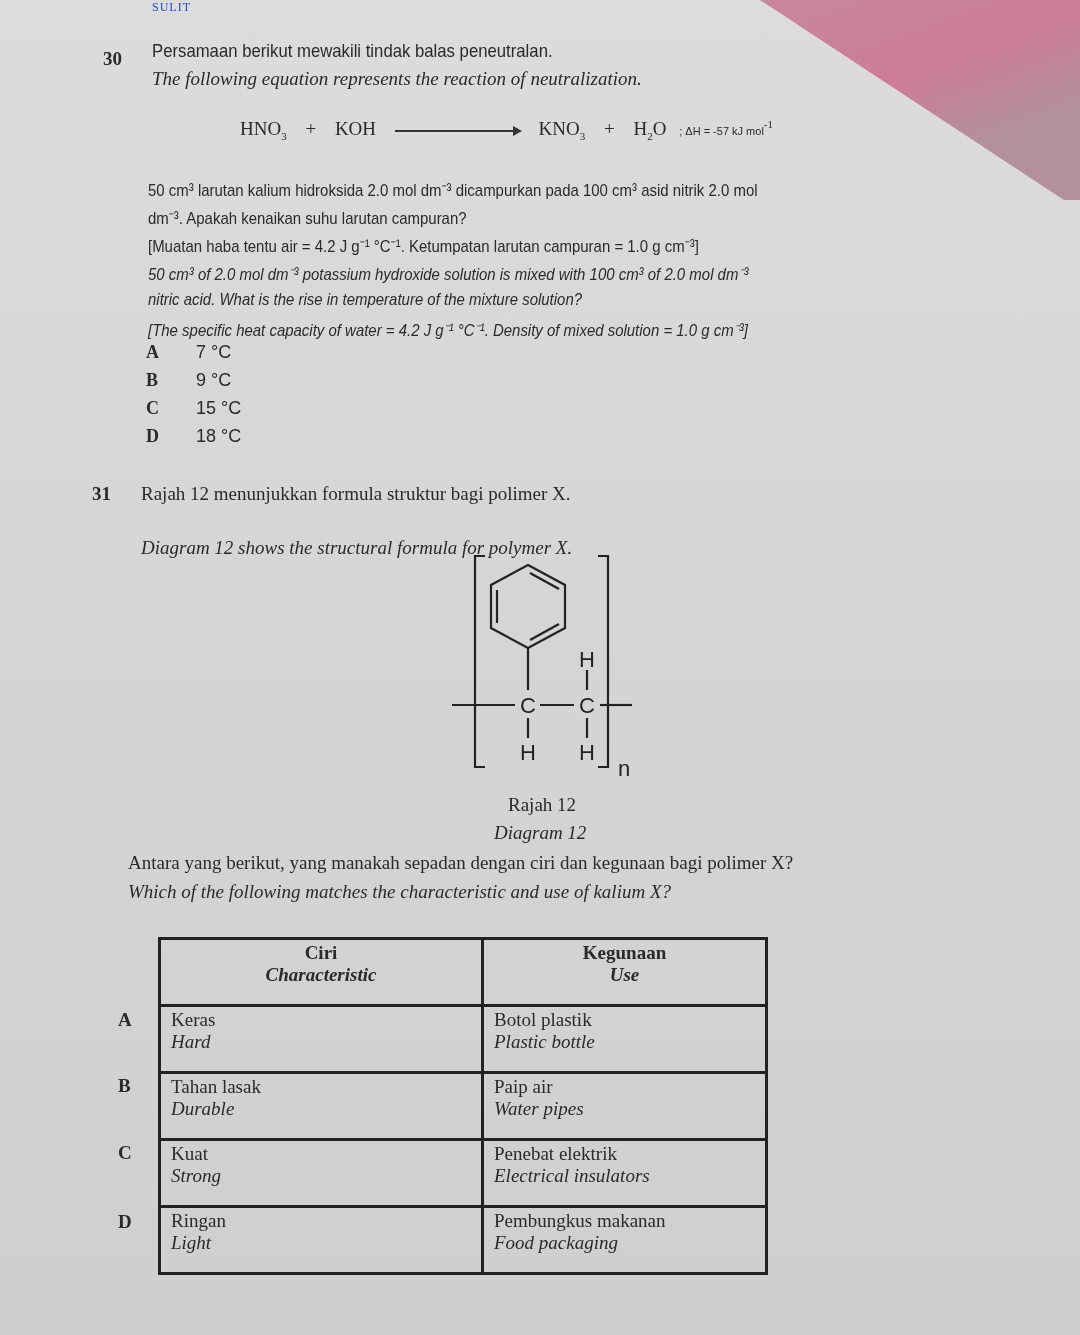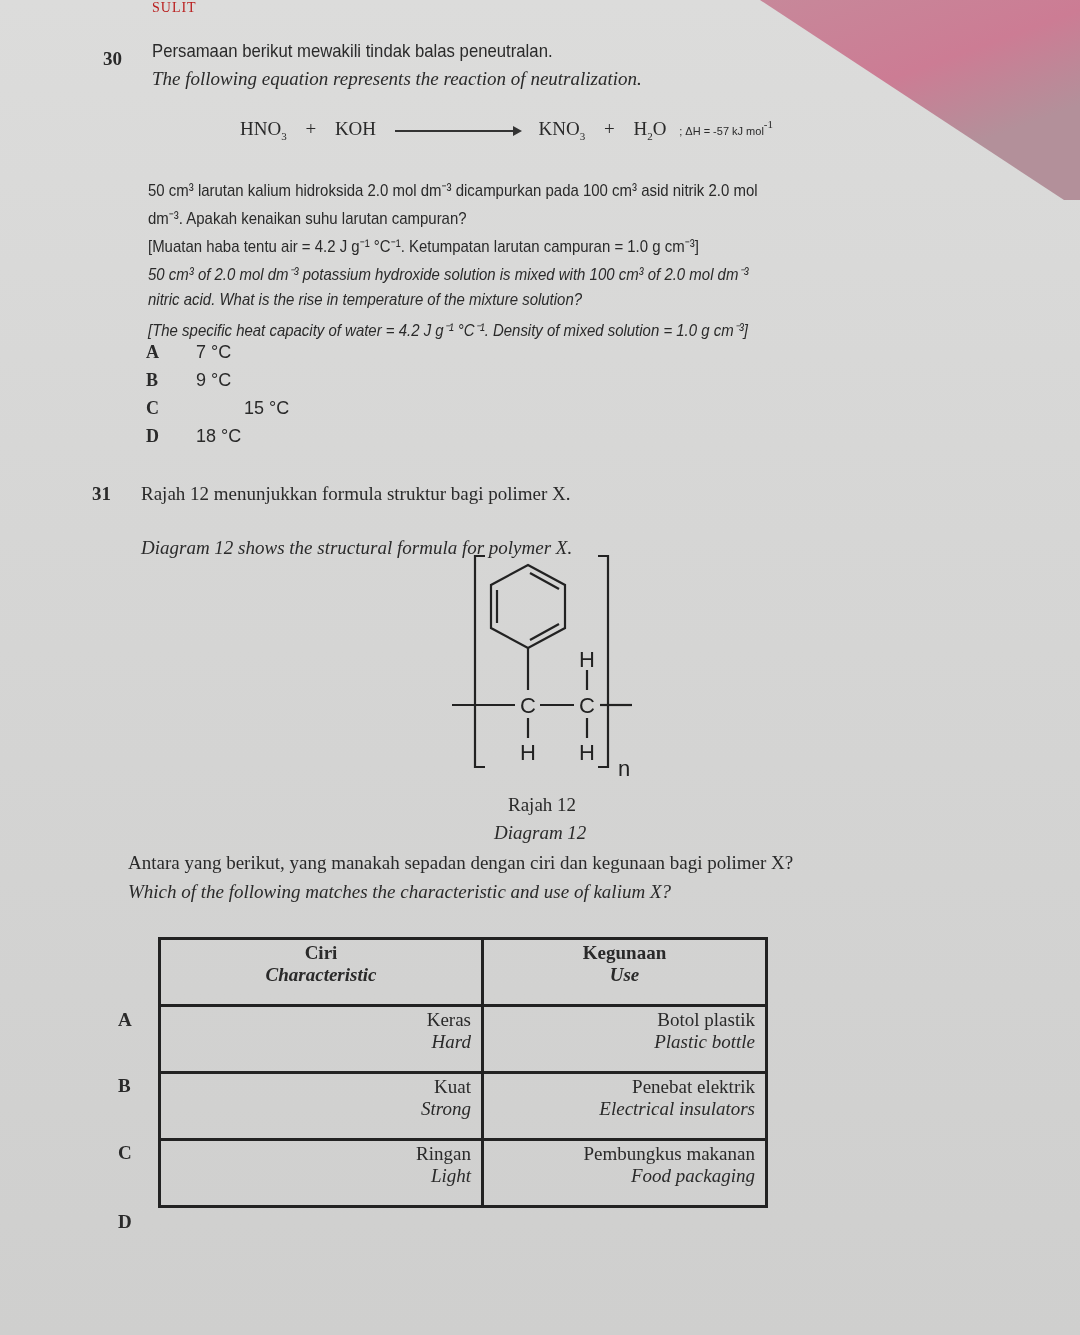--- a/index.html
+++ b/index.html
@@ -2,35 +2,35 @@
 <html><head>
 <meta charset="utf-8">
 <style>
   html,body{margin:0;padding:0;}
   body{width:1080px;height:1335px;position:relative;overflow:hidden;
     background:linear-gradient(180deg,#dcdcdb 0%,#d6d6d5 40%,#cfcfce 100%);
     font-family:"Liberation Serif",serif;color:#2a2a2a;}
   .corner{position:absolute;right:0;top:0;width:320px;height:200px;
     background:linear-gradient(160deg,#c7889a 0%,#cc7c94 40%,#b3909a 70%);
     clip-path:polygon(0 0,100% 0,100% 100%,95% 100%);}
-  .page-top{position:absolute;left:152px;top:0;font-size:14px;color:#b91c1c;letter-spacing:1px;}
+  .page-top{position:absolute;left:152px;top:0;font-size:12px;color:#1d4ed8;letter-spacing:1px;}
   .qnum{position:absolute;font-weight:bold;font-size:19px;}
   .line{position:absolute;font-size:19px;white-space:nowrap;}
   .sans{font-family:"Liberation Sans",sans-serif;font-size:11px;}
   .cond{font-family:"Liberation Sans",sans-serif;font-size:17px;transform:scaleX(.88);transform-origin:left;}
   .it{font-style:italic;}
   .opt-letter{position:absolute;font-weight:bold;font-size:18px;}
   .opt-val{position:absolute;font-family:"Liberation Sans",sans-serif;font-size:18px;}
   .eq{position:absolute;top:118px;left:240px;font-size:19px;white-space:nowrap;}
   .arrow{display:inline-block;width:125px;height:2px;background:#333;vertical-align:middle;position:relative;margin:0 14px;}
   .arrow:after{content:"";position:absolute;right:-2px;top:-4px;border-left:9px solid #333;border-top:5px solid transparent;border-bottom:5px solid transparent;}
   sup{font-size:11px;}
   sub{font-size:11px;}
   table.opts{position:absolute;left:158px;top:937px;width:610px;border-collapse:collapse;}
-  table.opts td,table.opts th{border:3px solid #222;font-size:19px;padding:2px 10px;vertical-align:top;height:60px;text-align:right;}
+  table.opts td,table.opts th{border:3px solid #222;font-size:19px;padding:2px 10px;vertical-align:top;height:60px;}
   table.opts th{font-weight:bold;text-align:center;margin-top:44px;}
   table.opts th .en{font-style:italic;}
   .en{font-style:italic;}
   .rowlbl{position:absolute;left:118px;font-weight:bold;font-size:19px;}
   .diagram-caption{position:absolute;font-size:19px;}
 </style>
 </head>
 <body>
 
 <div class="corner"></div>
@@ -61,21 +61,21 @@
 <div>
   <div class="opt-letter" style="left:146px;top:342px;">A</div>
   <div class="opt-val" style="left:196px;top:342px;">7 °C</div>
 </div>
 <div>
   <div class="opt-letter" style="left:146px;top:370px;">B</div>
   <div class="opt-val" style="left:196px;top:370px;">9 °C</div>
 </div>
 <div>
   <div class="opt-letter" style="left:146px;top:398px;">C</div>
-  <div class="opt-val" style="left:196px;top:398px;margin-left:48px;">15 °C</div>
+  <div class="opt-val" style="left:196px;top:398px;">15 °C</div>
 </div>
 <div>
   <div class="opt-letter" style="left:146px;top:426px;">D</div>
   <div class="opt-val" style="left:196px;top:426px;">18 °C</div>
 </div>
 
 <div class="qnum" style="left:92px;top:483px;">31</div>
 <div class="line" style="left:141px;top:483px;">Rajah 12 menunjukkan formula struktur bagi polimer X.</div>
 <div class="line it" style="left:141px;top:511px;margin-top:26px;">Diagram 12 shows the structural formula for polymer X.</div>
 
@@ -138,20 +138,30 @@
           <div>Keras</div>
           <div class="en">Hard</div>
         </td>
     <td>
           <div>Botol plastik</div>
           <div class="en">Plastic bottle</div>
         </td>
   </tr>
   <tr>
     <td>
+          <div>Tahan lasak</div>
+          <div class="en">Durable</div>
+        </td>
+    <td>
+          <div>Paip air</div>
+          <div class="en">Water pipes</div>
+        </td>
+  </tr>
+  <tr>
+    <td>
           <div>Kuat</div>
           <div class="en">Strong</div>
         </td>
     <td>
           <div>Penebat elektrik</div>
           <div class="en">Electrical insulators</div>
         </td>
   </tr>
   <tr>
     <td>

